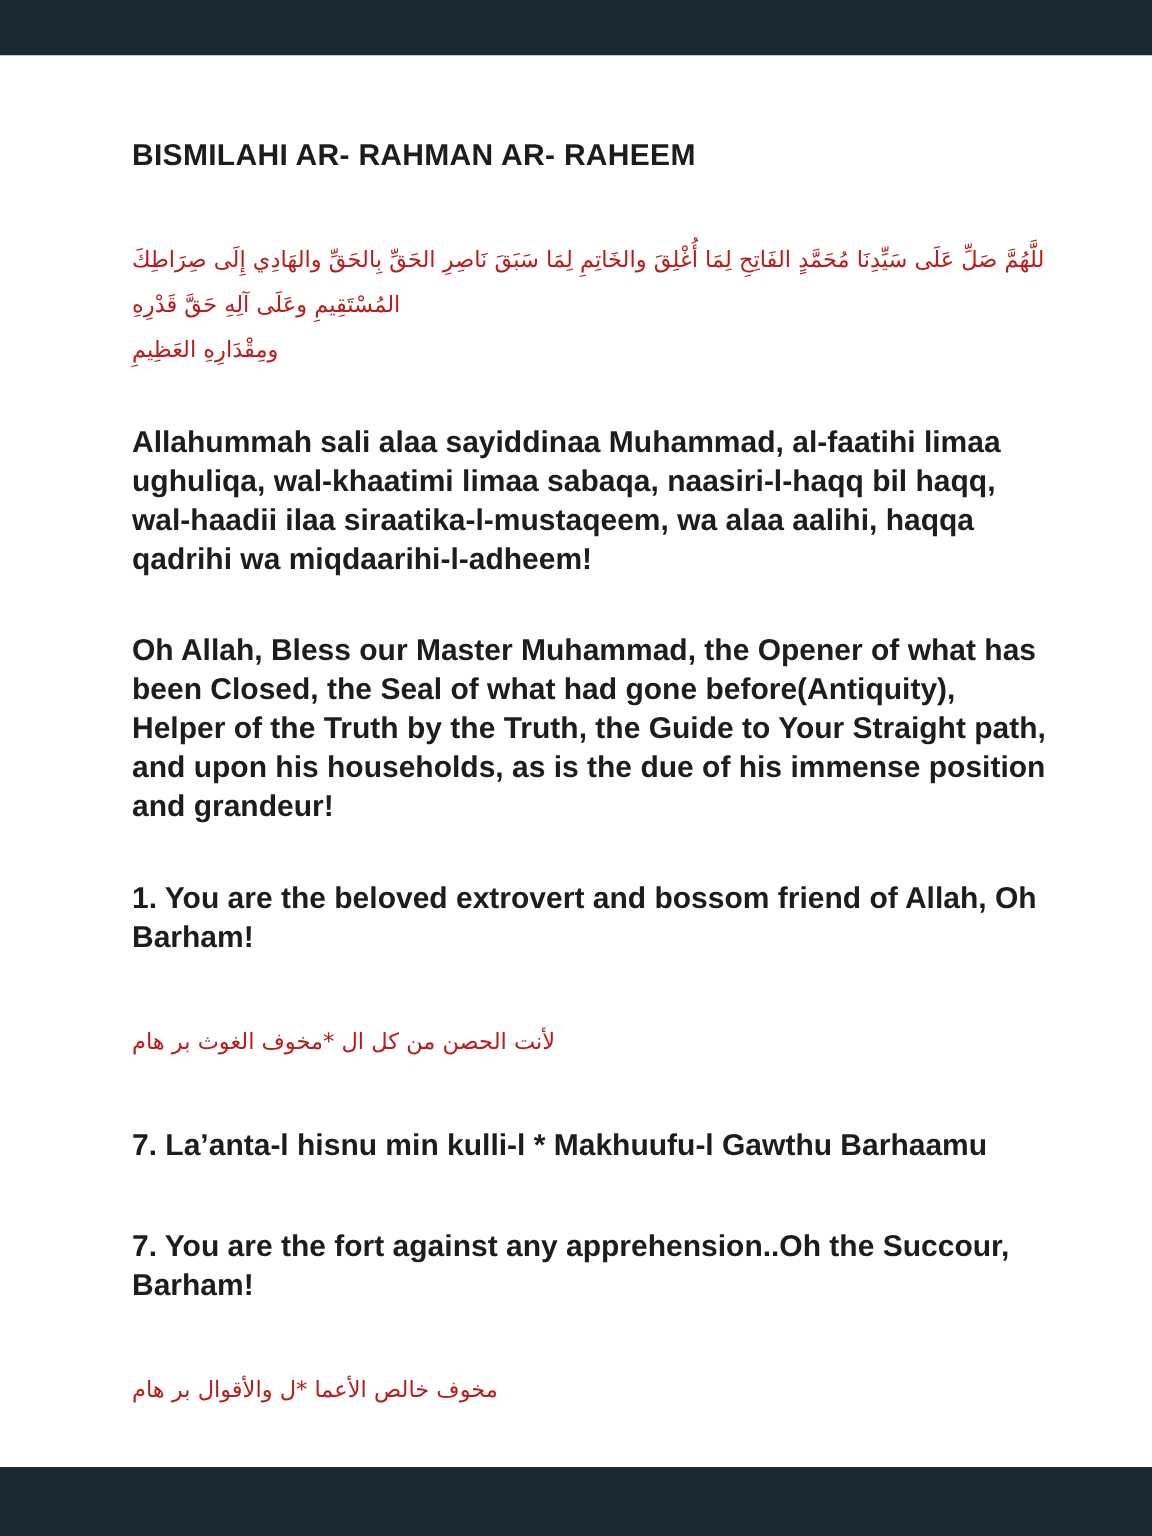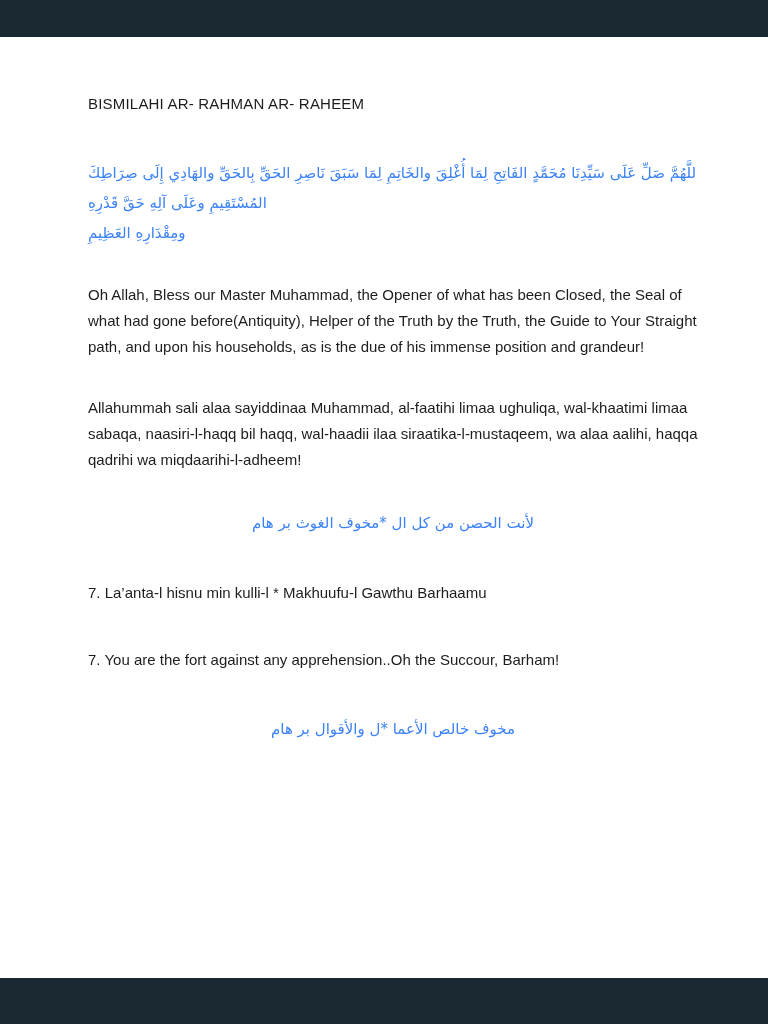--- a/index.html
+++ b/index.html
@@ -30,65 +30,66 @@
     width: 768px;
     height: 941px;
     background: #ffffff;
     box-sizing: border-box;
     padding: 58px 70px 0 88px;
     overflow: hidden;
   }
 
   .latin {
     font-family: "Liberation Sans", sans-serif;
-    font-weight: 400;
-    font-size: 15px;
+    font-weight: 700;
+    font-size: 20px;
     line-height: 26px;
     color: #1d1d1d;
     margin: 0;
   }
   .doc-title {
     line-height: 18px;
     margin-bottom: 45px;
     letter-spacing: 0.2px;
   }
   .arabic {
     font-family: "DejaVu Sans", sans-serif;
     font-weight: 400;
     font-size: 15px;
     line-height: 30px;
-    color: #3b82f6;
+    color: #b91c1c;
     direction: rtl;
     text-align: left;
     margin: 0;
   }
   .mb-para { margin-bottom: 35px; }
   .mb-salat { margin-bottom: 34px; }
   .mb-line  { margin-bottom: 41px; }
-  .mb-verse { margin-bottom: 42px; text-align: center; }
+  .mb-verse { margin-bottom: 42px; }
 </style>
 </head>
 <body>
 
 <div class="viewer-bar top" style="background: rgb(27, 42, 50);"></div>
 
 <div class="doc-page">
 
   <p class="latin doc-title">BISMILAHI AR- RAHMAN AR- RAHEEM</p>
 
   <div class="mb-salat">
     <div class="arabic">للَّهُمَّ صَلِّ عَلَى سَيِّدِنَا مُحَمَّدٍ الفَاتِحِ لِمَا أُغْلِقَ والخَاتِمِ لِمَا سَبَقَ نَاصِرِ الحَقِّ بِالحَقِّ والهَادِي إِلَى صِرَاطِكَ المُسْتَقِيمِ وعَلَى آلِهِ حَقَّ قَدْرِهِ</div>
     <div class="arabic">ومِقْدَارِهِ العَظِيمِ</div>
   </div>
 
+  <p class="latin mb-para">Allahummah sali alaa sayiddinaa Muhammad, al-faatihi limaa ughuliqa, wal-khaatimi limaa sabaqa, naasiri-l-haqq bil haqq, wal-haadii ilaa siraatika-l-mustaqeem, wa alaa aalihi, haqqa qadrihi wa miqdaarihi-l-adheem!</p>
+
   <p class="latin mb-para">Oh Allah, Bless our Master Muhammad, the Opener of what has been Closed, the Seal of what had gone before(Antiquity), Helper of the Truth by the Truth, the Guide to Your Straight path, and upon his households, as is the due of his immense position and grandeur!</p>
 
-  <p class="latin mb-para">Allahummah sali alaa sayiddinaa Muhammad, al-faatihi limaa ughuliqa, wal-khaatimi limaa sabaqa, naasiri-l-haqq bil haqq, wal-haadii ilaa siraatika-l-mustaqeem, wa alaa aalihi, haqqa qadrihi wa miqdaarihi-l-adheem!</p>
 
-
+  <p class="latin mb-line">1. You are the beloved extrovert and bossom friend of Allah, Oh Barham!</p>
 
   <p class="arabic mb-verse">لأنت الحصن من كل ال   *مخوف الغوث بر هام</p>
 
   <p class="latin mb-line">7. La’anta-l hisnu min kulli-l * Makhuufu-l Gawthu Barhaamu</p>
 
   <p class="latin mb-line">7. You are the fort against any apprehension..Oh the Succour, Barham!</p>
 
   <p class="arabic mb-verse">مخوف خالص الأعما  *ل والأقوال بر هام</p>
 
 

